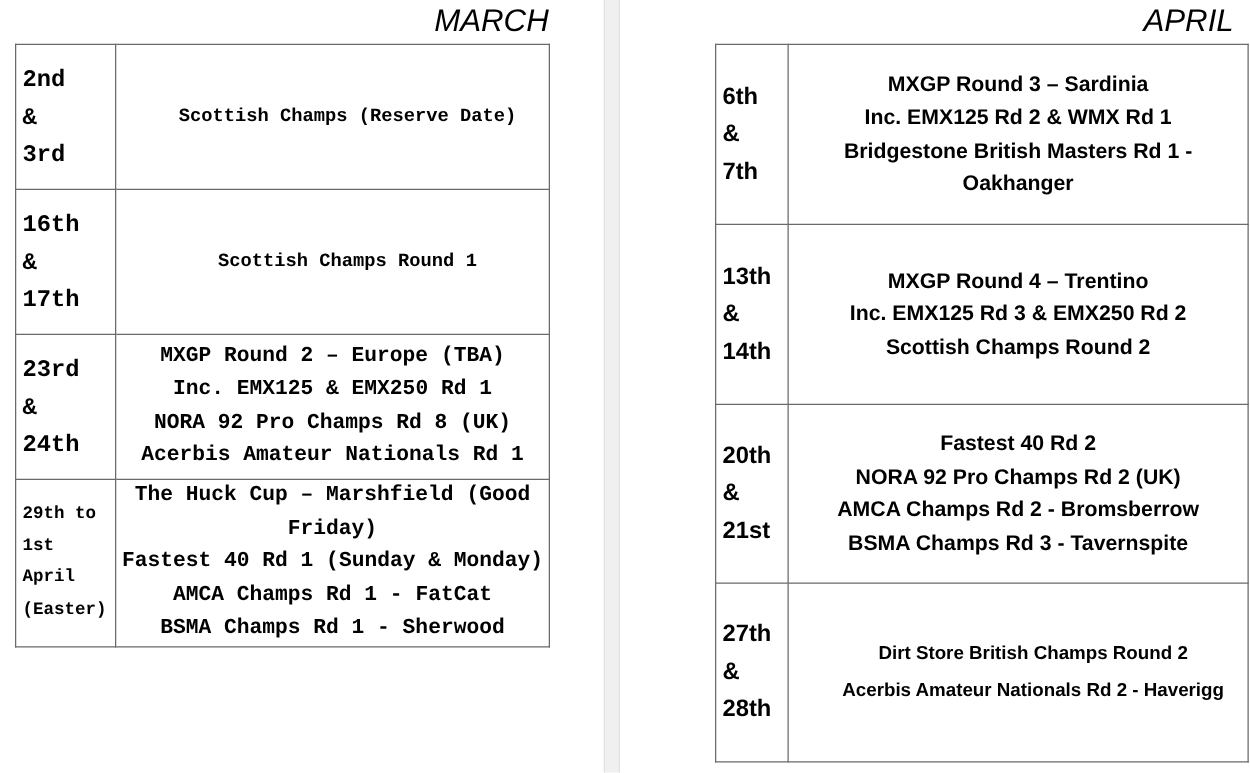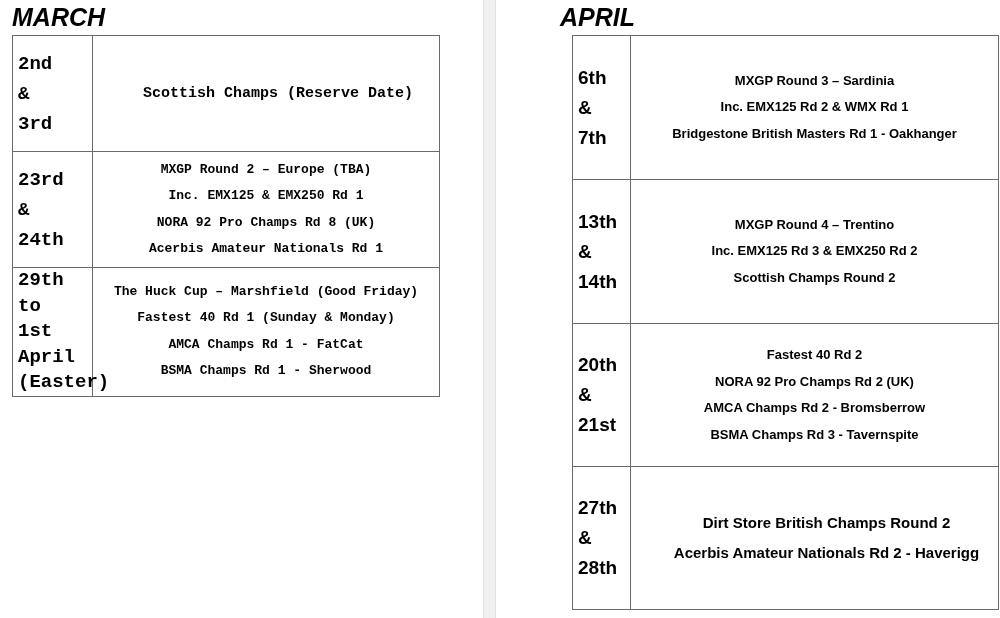--- a/index.html
+++ b/index.html
@@ -8,34 +8,34 @@
     background: #ffffff;
     font-family: "Liberation Sans", sans-serif;
     color: #000;
   }
   .gutter {
     position: absolute; left: 483px; top: 0; width: 13px; height: 618px;
     background: #f0f0f0; border-left: 1px solid #e2e2e2; border-right: 1px solid #e2e2e2;
     box-sizing: border-box;
   }
   .month-title {
-    position: absolute; font-weight: bold; font-style: italic;
-    font-size: 25px; text-align: left; top: 2px; line-height: 30px;
+    position: absolute; font-weight: normal; font-style: italic;
+    font-size: 25px; text-align: right; top: 2px; line-height: 30px;
   }
   table.cal {
     position: absolute; border-collapse: collapse; table-layout: fixed;
   }
   table.cal td {
     border: 1px solid #6a6a6a; padding: 0; vertical-align: middle;
   }
   td.date {
     font-weight: bold; font-size: 19px; line-height: 30px; padding-left: 5px !important;
   }
   td.events {
-    text-align: center; font-weight: bold; font-size: 13px; line-height: 26.5px;
+    text-align: center; font-weight: bold; font-size: 17px; line-height: 26.5px;
   }
   td.events.big { font-size: 15px; line-height: 30px; padding-left: 24px; }
   .date span, .events span { display: block; }
 </style>
 </head>
 <body>
 
 <div class="gutter"></div>
 
 <div class="month-title" style="left:12px;width:427px;">MARCH</div>
@@ -50,33 +50,43 @@
           <span>2nd</span>
           <span>&amp;</span>
           <span>3rd</span>
         </td>
     <td class="events big">
           <span>Scottish Champs (Reserve Date)</span>
         </td>
   </tr>
   <tr style="height:116px">
     <td class="date">
+          <span>16th</span>
+          <span>&amp;</span>
+          <span>17th</span>
+        </td>
+    <td class="events big">
+          <span>Scottish Champs Round 1</span>
+        </td>
+  </tr>
+  <tr style="height:116px">
+    <td class="date">
           <span>23rd</span>
           <span>&amp;</span>
           <span>24th</span>
         </td>
     <td class="events">
           <span>MXGP Round 2 – Europe (TBA)</span>
           <span>Inc. EMX125 &amp; EMX250 Rd 1</span>
           <span>NORA 92 Pro Champs Rd 8 (UK)</span>
           <span>Acerbis Amateur Nationals Rd 1</span>
         </td>
   </tr>
   <tr style="height:116px">
-    <td class="date" style="font-size:19px;line-height:25.5px;">
+    <td class="date" style="font-size:14px;line-height:25.5px;">
           <span>29th to</span>
           <span>1st</span>
           <span>April</span>
           <span>(Easter)</span>
         </td>
     <td class="events">
           <span>The Huck Cup – Marshfield (Good Friday)</span>
           <span>Fastest 40 Rd 1 (Sunday &amp; Monday)</span>
           <span>AMCA Champs Rd 1 - FatCat</span>
           <span>BSMA Champs Rd 1 - Sherwood</span>

